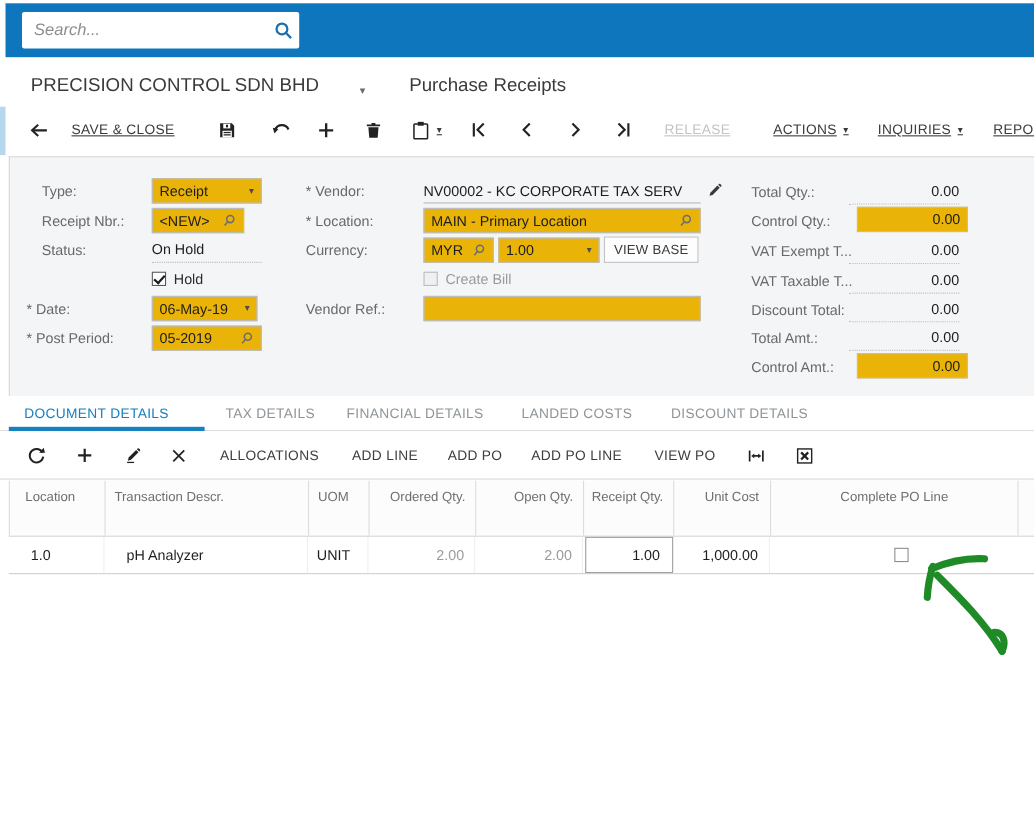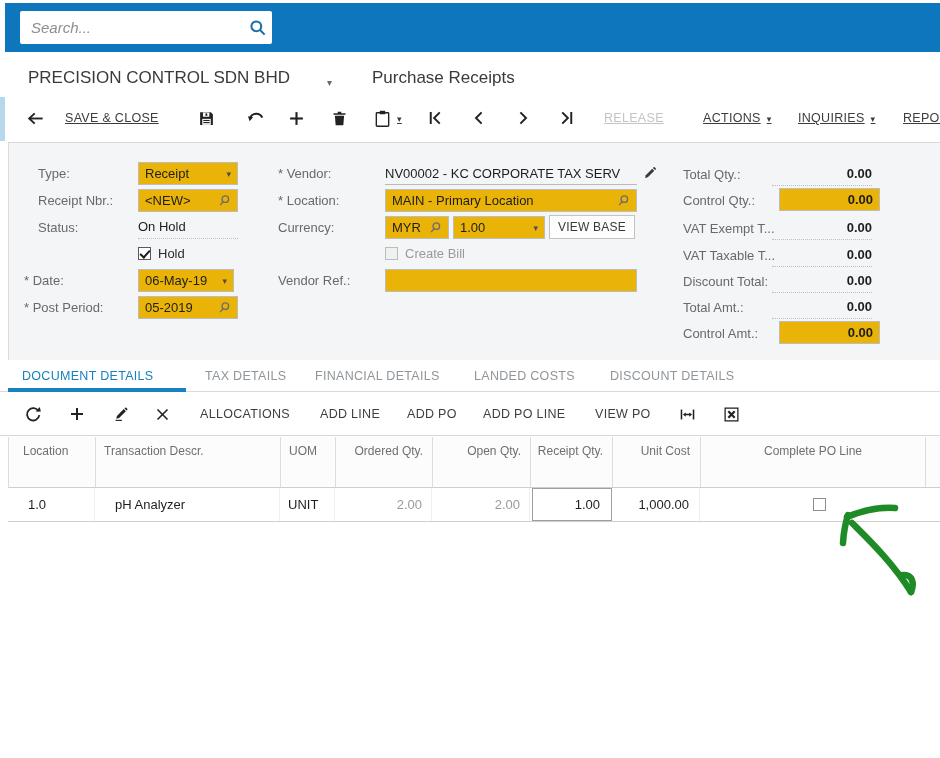--- a/index.html
+++ b/index.html
@@ -32,21 +32,21 @@
   .ticon{display:flex;align-items:center;justify-content:center;}
 
   
   .panel{position:absolute;left:8px;top:142px;width:932px;height:218px;background:var(--panel);border-left:1px solid var(--border);border-top:1px solid var(--border);}
   .flabel{position:absolute;font-size:13px;color:var(--label);line-height:23px;white-space:nowrap;}
   .fval{font-size:13px;color:#1d1d1d;}
   .ibox{position:absolute;height:23px;background:#eab308;border:1px solid #bdbdbd;font-size:13px;color:#1d1d1d;display:flex;align-items:center;padding:0 6px;cursor:text;}
   .ibox .grow{flex:1;white-space:nowrap;overflow:hidden;}
   .ibox .caret{font-size:9px;color:#4c4c4c;margin-left:4px;cursor:pointer;}
   .ro{position:absolute;height:23px;font-size:13px;color:#1d1d1d;line-height:22px;border-bottom:1px dotted #bdbdbd;}
-  .num{text-align:right;justify-content:flex-end;font-weight:bold;}
+  .num{text-align:right;justify-content:flex-end;}
   .cb{width:13px;height:13px;border:1px solid #5a5a5a;background:#fff;position:relative;display:inline-block;cursor:pointer;flex:none;}
   .cb.checked::after{content:"";position:absolute;left:1px;top:2px;width:8px;height:4px;border-left:2px solid #1c1c1c;border-bottom:2px solid #1c1c1c;transform:rotate(-48deg);}
   .cb.off{border-color:#bcbcbc;background:#f0f0f0;cursor:default;}
   .cbrow{position:absolute;display:flex;align-items:center;gap:7px;font-size:13px;}
   .btn{position:absolute;height:24px;background:#fdfdfd;border:1px solid var(--border-dark);font-size:12px;color:#3a3a3a;display:flex;align-items:center;justify-content:center;cursor:pointer;letter-spacing:.2px;}
 
   
   .tabs{position:absolute;left:0;top:360px;width:940px;height:32px;border-bottom:1px solid #dadada;background:#fff;}
   .tab{position:absolute;top:0;height:31px;display:flex;align-items:center;font-size:12.5px;letter-spacing:.3px;color:#8f9599;cursor:pointer;white-space:nowrap;}
   .tab.active{color:var(--accent);}
@@ -171,21 +171,21 @@
 
   <div class="panel"></div>
 
   <div class="flabel" style="left:38px;top:162px">Type:</div>
   <div class="ibox" style="left:138px;top:162px;width:100px">
     <span class="grow">Receipt</span>
       <span class="caret">▾</span>
   </div>
 
   <div class="flabel" style="left:38px;top:189px">Receipt Nbr.:</div>
-  <div class="ibox" style="left:138px;top:189px;width:100px">
+  <div class="ibox" style="left:138px;top:189px;width:84px">
     <span class="grow">&lt;NEW&gt;</span>
     <svg class="ic" width="13" height="13" viewBox="0 0 24 24" fill="none" stroke="#6e6e6e" stroke-width="2.6">
         <circle cx="13.5" cy="9.5" r="6"></circle>
         <line x1="9" y1="14.5" x2="4" y2="20.5"></line>
       </svg>
   </div>
 
   <div class="flabel" style="left:38px;top:216px">Status:</div>
   <div class="ro" style="left:138px;top:216px;width:100px">On Hold</div>
 

